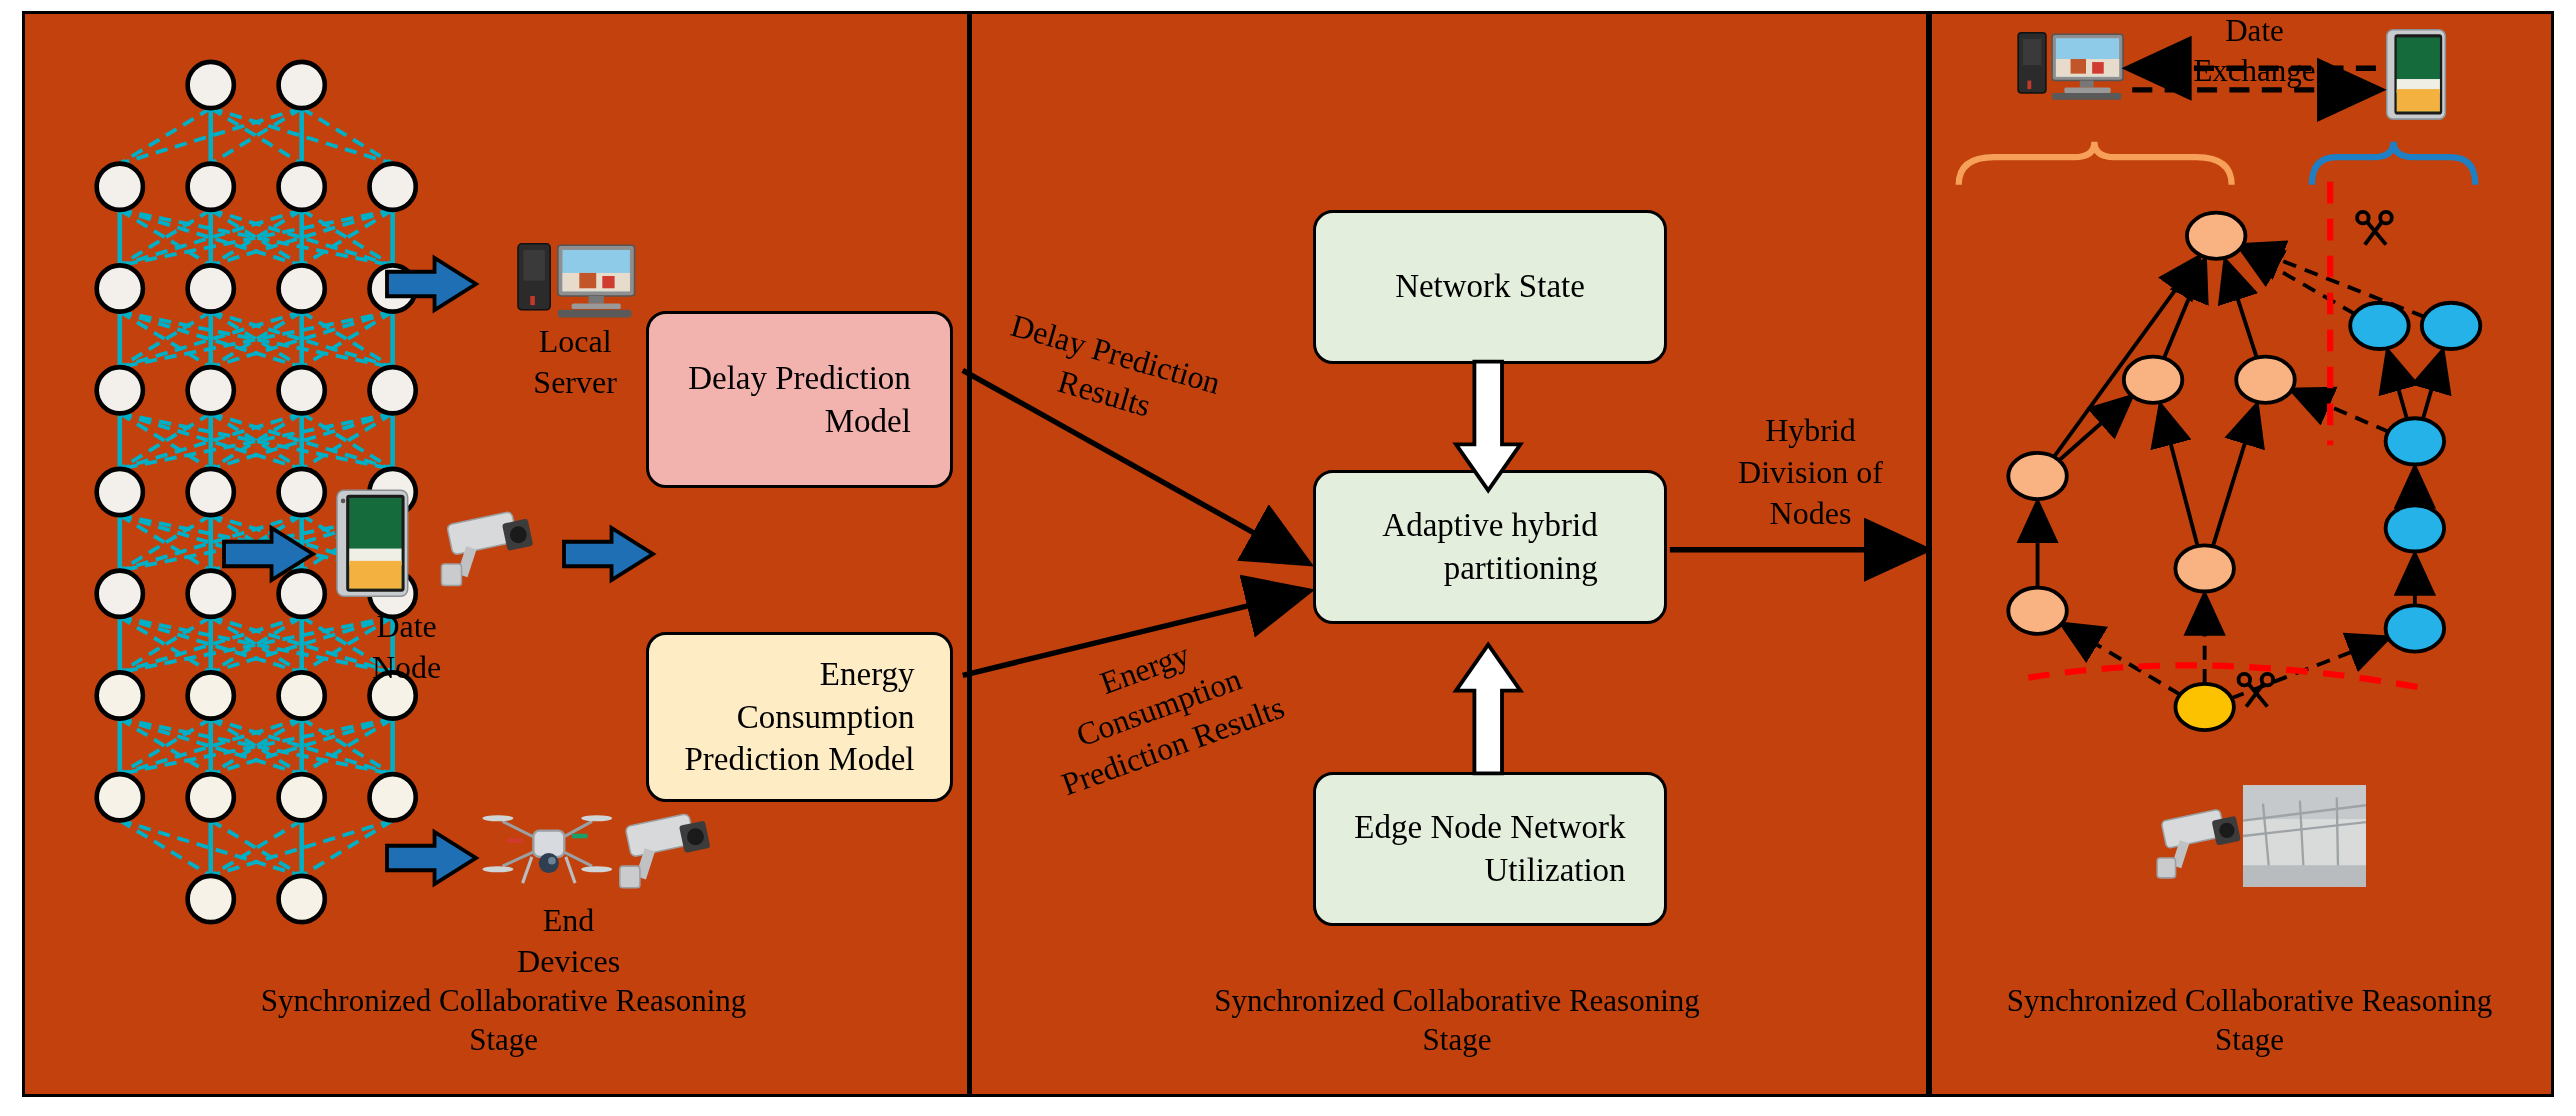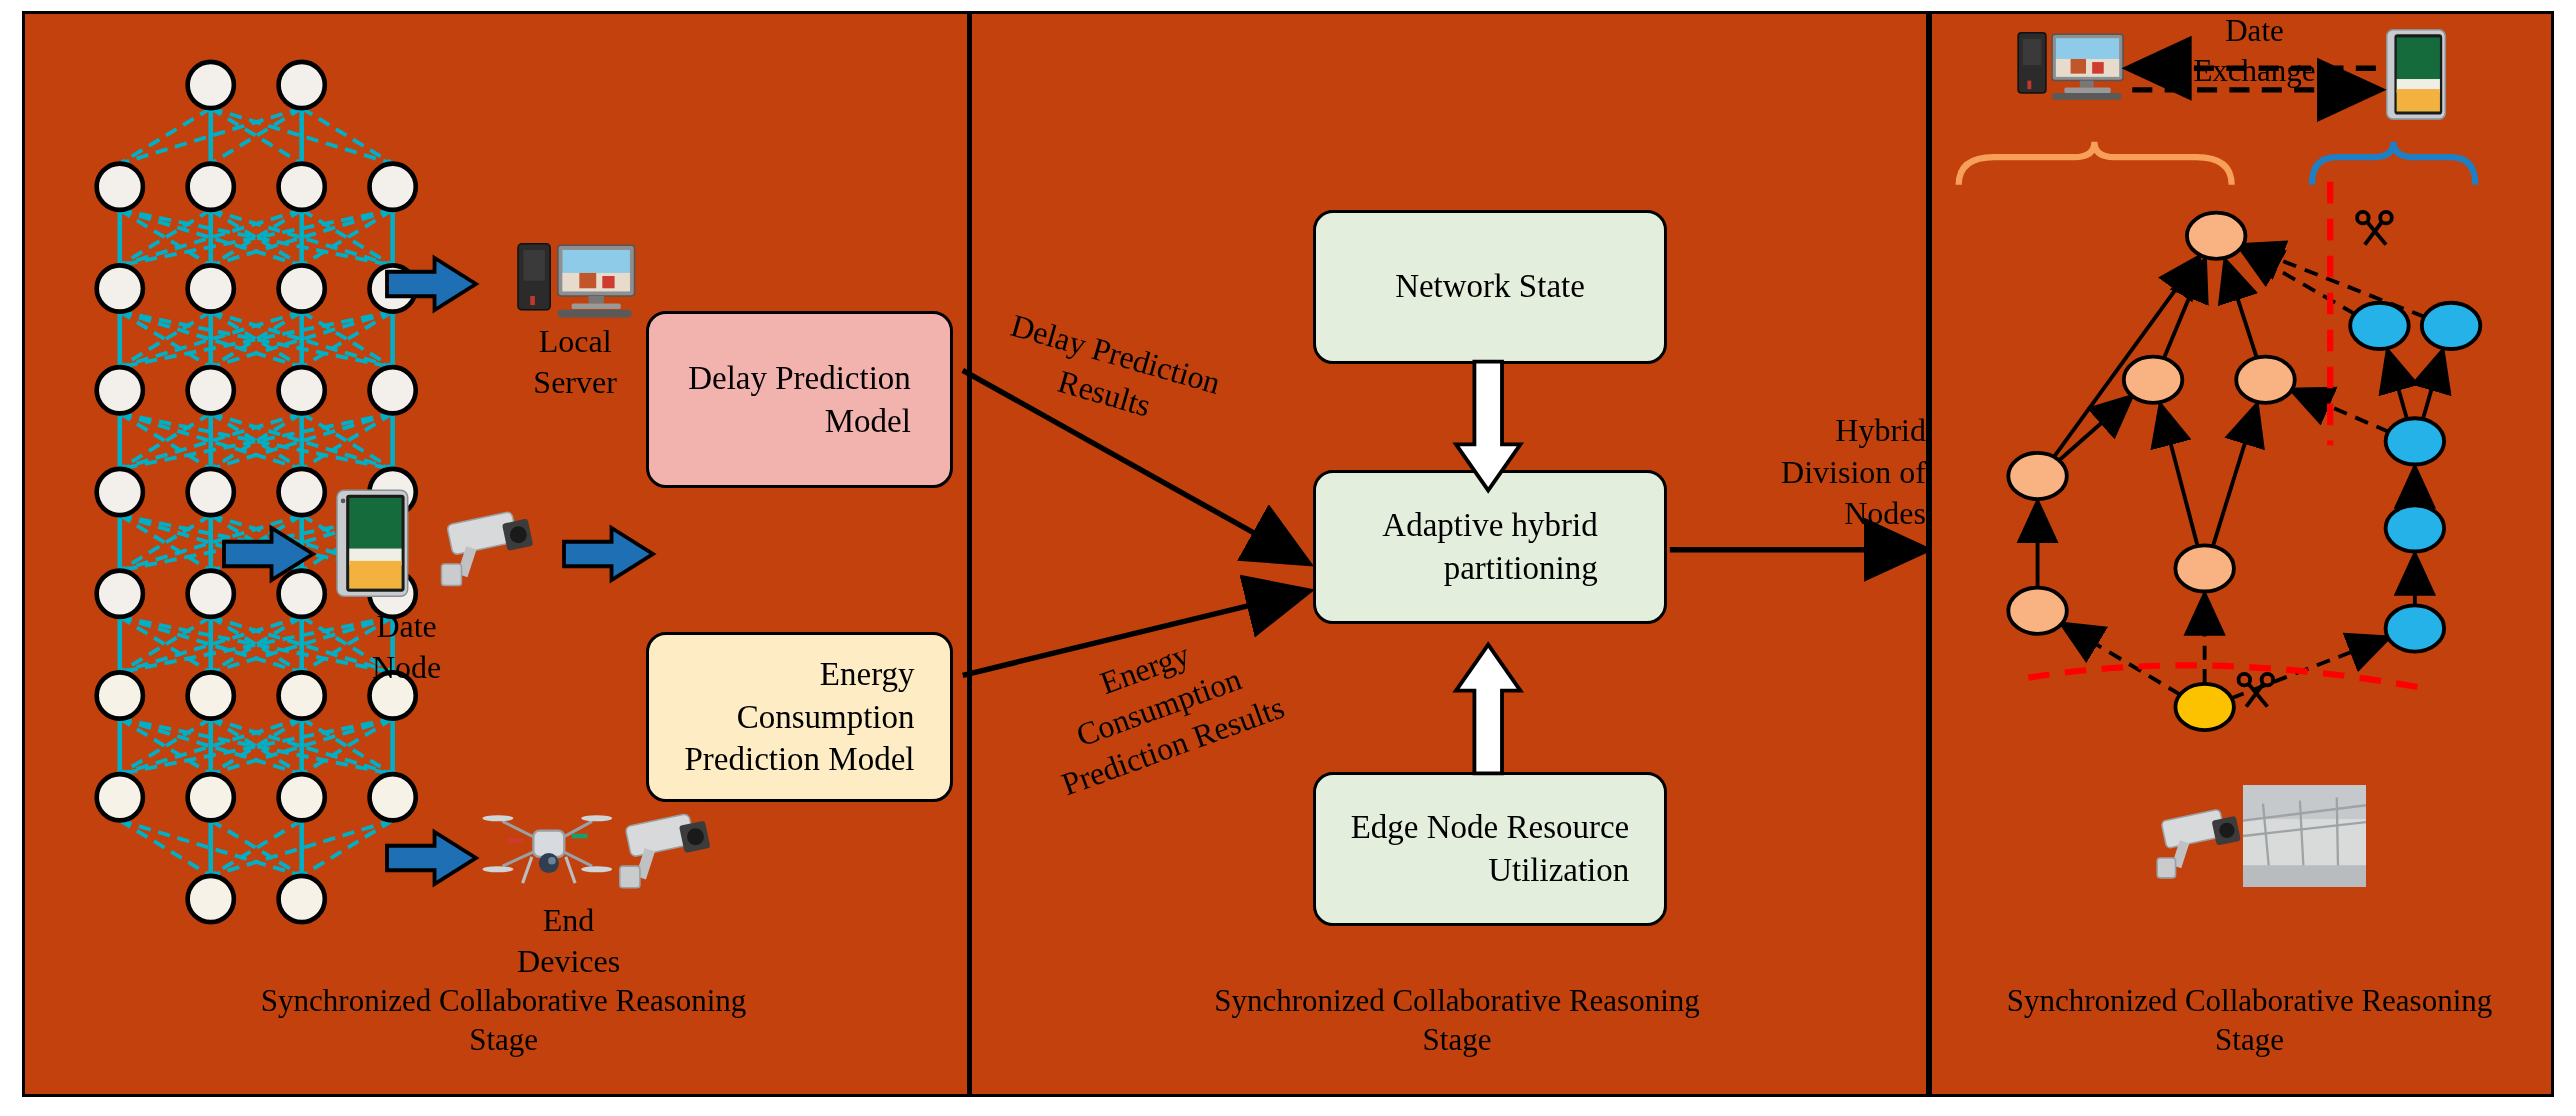--- a/index.html
+++ b/index.html
@@ -278,21 +278,21 @@
 Consumption
 Prediction Model</div>
 
   <div class="panel" id="panel-mid">
 
     <div class="rbox green" style="left:341px;top:196px;width:354px;height:154px;">Network State</div>
 
     <div class="rbox green" style="left:341px;top:456px;width:354px;height:154px;white-space:pre-line;">Adaptive hybrid
 partitioning</div>
 
-    <div class="rbox green" style="left:341px;top:758px;width:354px;height:154px;white-space:pre-line;">Edge Node Resource
+    <div class="rbox green" style="left:341px;top:758px;width:354px;height:154px;white-space:pre-line;">Edge Node Network
 Utilization</div>
 
     <svg style="left:484px;top:347px;" width="69" height="133" viewBox="0 0 90 172">
       <polygon points="24,0 60,0 60,108 84,108 42,168 0,108 24,108" fill="#fff" stroke="#000" stroke-width="5"></polygon>
     </svg>
     <svg style="left:484px;top:630px;" width="69" height="133" viewBox="0 0 90 172">
       <polygon points="42,0 84,60 60,60 60,168 24,168 24,60 0,60" fill="#fff" stroke="#000" stroke-width="5"></polygon>
     </svg>
 
     <svg style="left:0px;top:347px;" width="362" height="339" viewBox="0 0 470 440">
@@ -308,21 +308,21 @@
     <div class="caption" style="top:967px;white-space:pre-line;">Synchronized Collaborative Reasoning
 Stage</div>
   </div>
 
   <div class="rot-lbl" style="left:1002px;top:333px;transform:rotate(16deg);white-space:pre-line;">Delay Prediction
 Results</div>
   <div class="rot-lbl" style="left:1042px;top:646px;transform:rotate(-20deg);white-space:pre-line;">Energy
 Consumption
 Prediction Results</div>
 
-  <div class="lbl" style="left:1695px;top:410px;width:231px;white-space:pre-line;text-align:right;">Hybrid
+  <div class="lbl" style="left:1695px;top:410px;width:231px;white-space:pre-line;">Hybrid
 Division of
 Nodes</div>
   <svg style="left:1669px;top:539px;" width="267" height="23" viewBox="0 0 346 30">
     <defs>
       <marker id="ah2" markerWidth="14" markerHeight="14" refX="11" refY="6" orient="auto">
         <polygon points="0,0 13,6 0,12" fill="#000"></polygon>
       </marker>
     </defs>
     <line x1="0" y1="14" x2="330" y2="14" stroke="#000" stroke-width="7" marker-end="url(#ah2)"></line>
   </svg>

